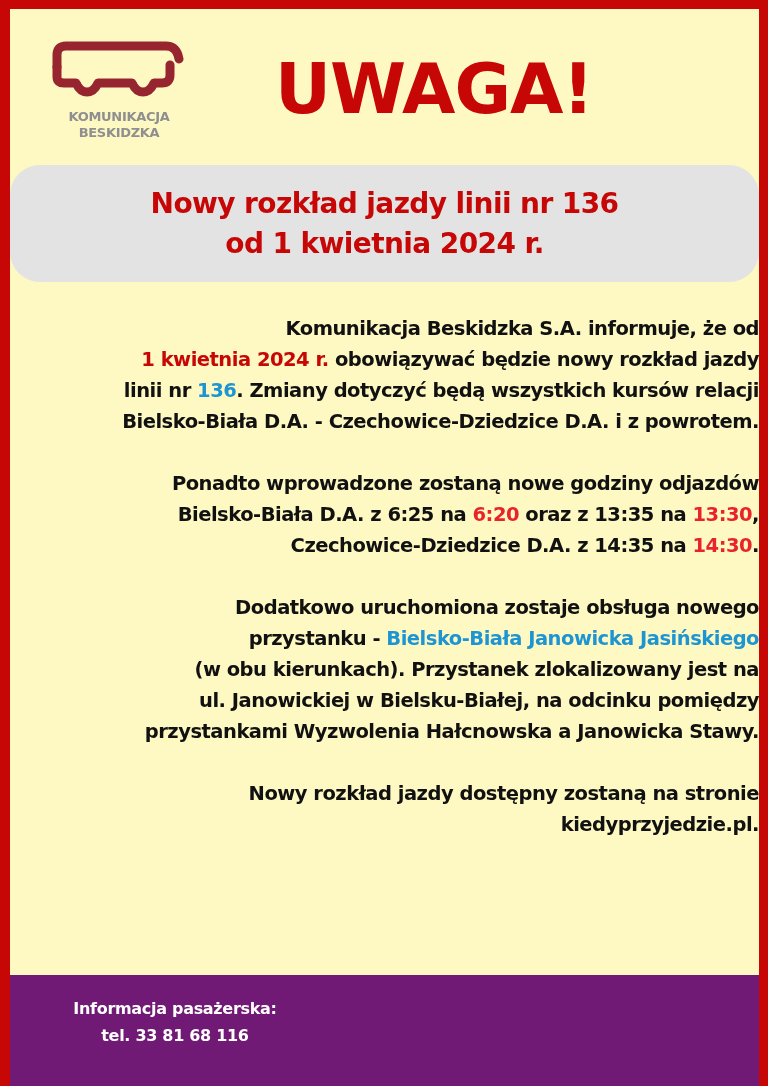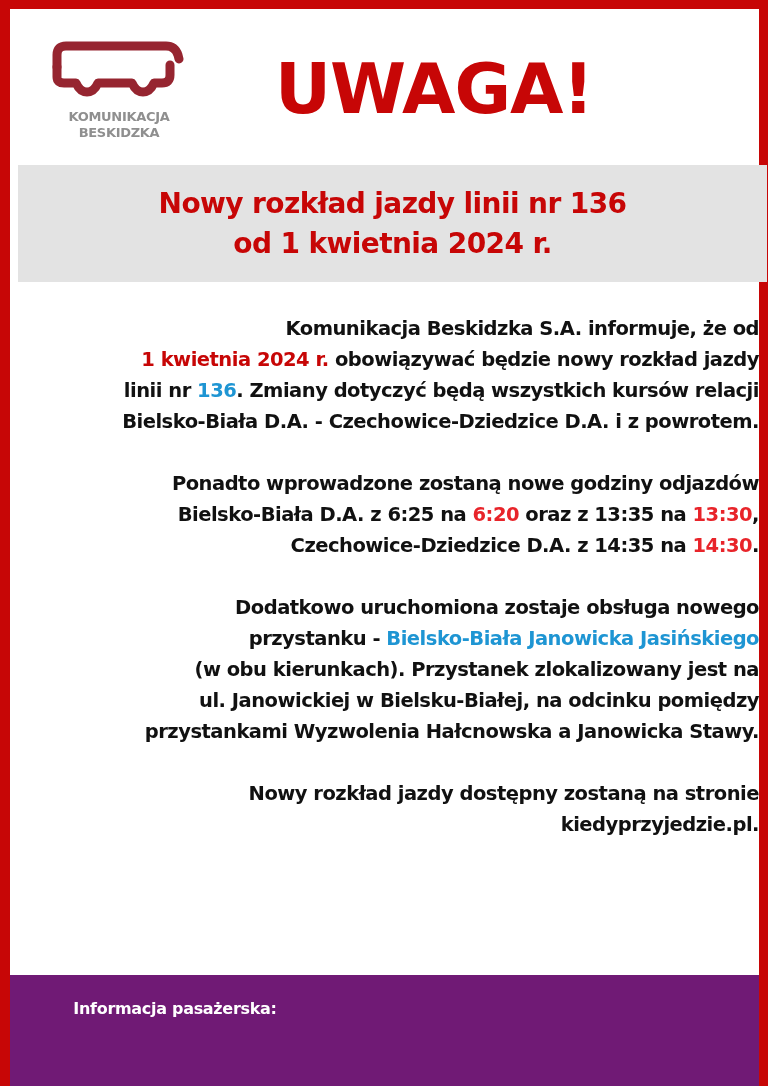--- a/index.html
+++ b/index.html
@@ -6,21 +6,21 @@
   html, body { width: 768px; height: 1086px; overflow: hidden; }
   body {
     background: #c70606;
     font-family: "DejaVu Sans", sans-serif;
     position: relative;
   }
   .sheet {
     position: absolute;
     left: 10px; top: 9px;
     width: 749px; height: 966px;
-    background: #ffffff;
+    background: #fef9c3;
   }
   .logo {
     position: absolute;
     left: 34px; top: 28px;
     width: 140px; height: 110px;
   }
   .logo svg { position: absolute; left: 0; top: 0; }
   .logo-text {
     position: absolute;
     left: 10px; top: 72px;
@@ -38,27 +38,28 @@
     width: 400px;
     color: #c70606;
     font-weight: bold;
     font-size: 69px;
     line-height: 80px;
     letter-spacing: -1px;
     font-family: "DejaVu Sans", sans-serif;
   }
   .grey-band {
     position: absolute;
-    left: 8px; top: 156px;
+    left: 0; top: 156px;
     width: 749px; height: 117px;
     background: #e3e3e3;
     display: flex;
     flex-direction: column;
     align-items: center;
     justify-content: center;
+    border-radius: 30px;
   }
   .grey-band .line {
     color: #c70606;
     font-weight: bold;
     font-size: 28px;
     line-height: 40px;
     letter-spacing: -0.6px;
   }
   .body-text {
     position: absolute;
@@ -144,14 +145,15 @@
       <div>Nowy rozkład jazdy dostępny zostaną na stronie</div>
       <div>kiedyprzyjedzie.pl.</div>
     </div>
 
   </div>
 </div>
 
 <div class="footer">
   <div class="footer-col footer-left">
     <div>Informacja pasażerska:</div>
+    <div>tel. 33 81 68 116</div>
   </div>
 </div>
 
 </body></html>

